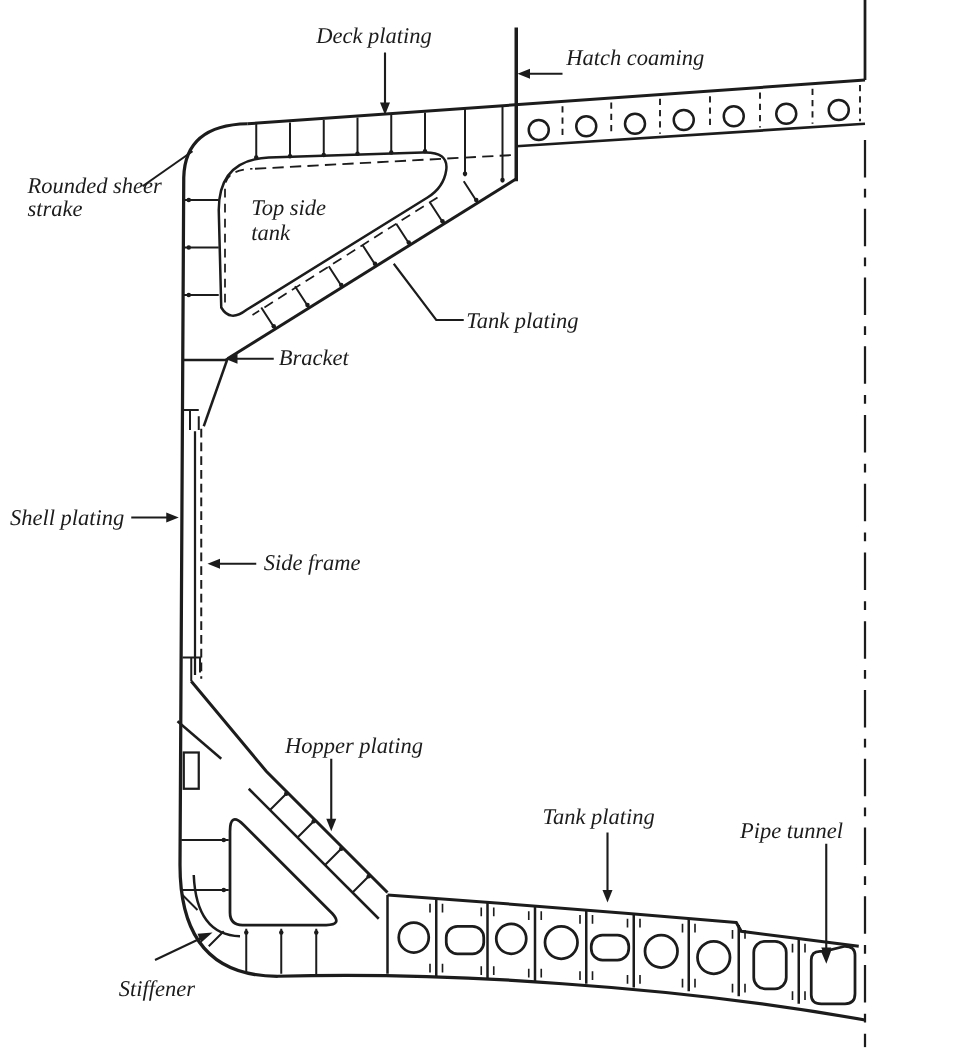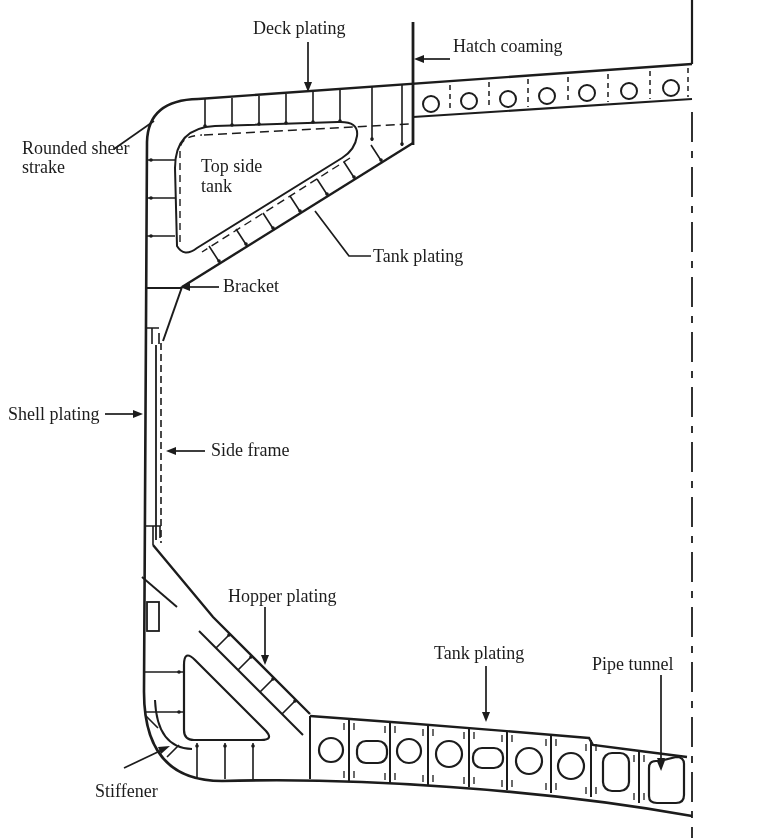--- a/index.html
+++ b/index.html
@@ -1,16 +1,16 @@
 <!DOCTYPE html>
 <html><head>
 <meta charset="utf-8">
 <style>
   html,body{margin:0;padding:0;background:#ffffff;}
-  .page{position:relative;width:768px;height:838px;background:#ffffff;overflow:hidden;}
+  .page{position:relative;width:768px;height:838px;background:#ffffff;overflow:hidden;font-style:italic;}
   svg{display:block;}
   .ink{stroke:#1c1c1c;fill:none;}
   .lbl{font-family:"Liberation Serif","DejaVu Serif",serif;font-size:18px;fill:#1c1c1c;}
   .arrow{fill:#1c1c1c;stroke:none;}
   .dot{fill:#1c1c1c;stroke:none;}
 </style>
 </head>
 <body>
 
 <div class="page">

